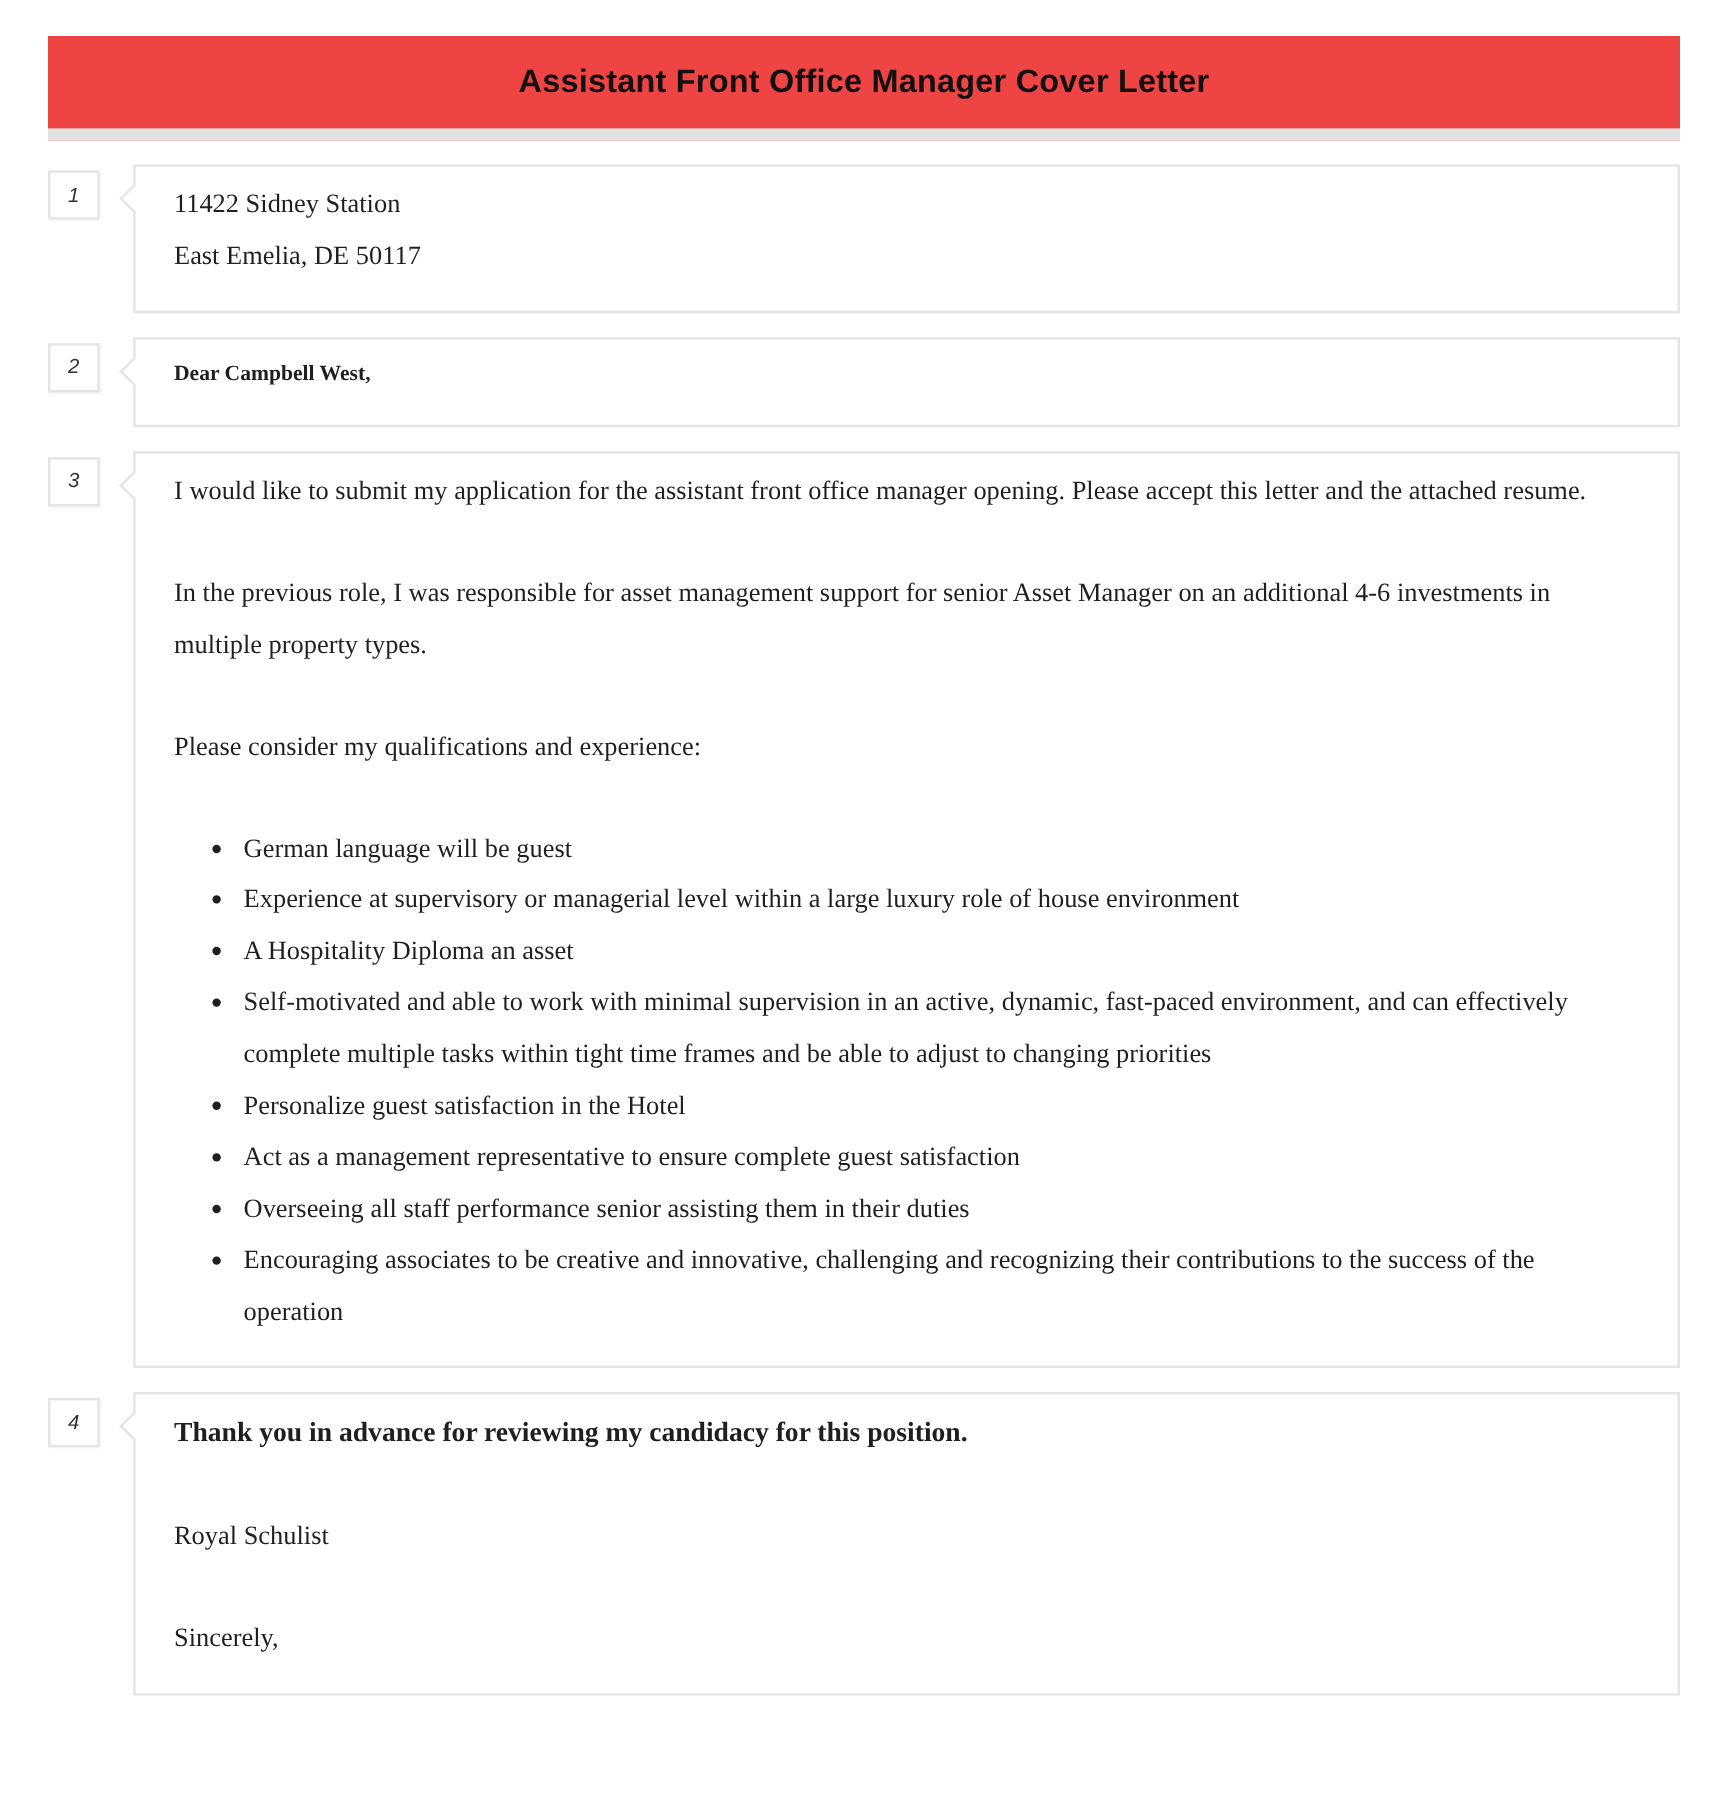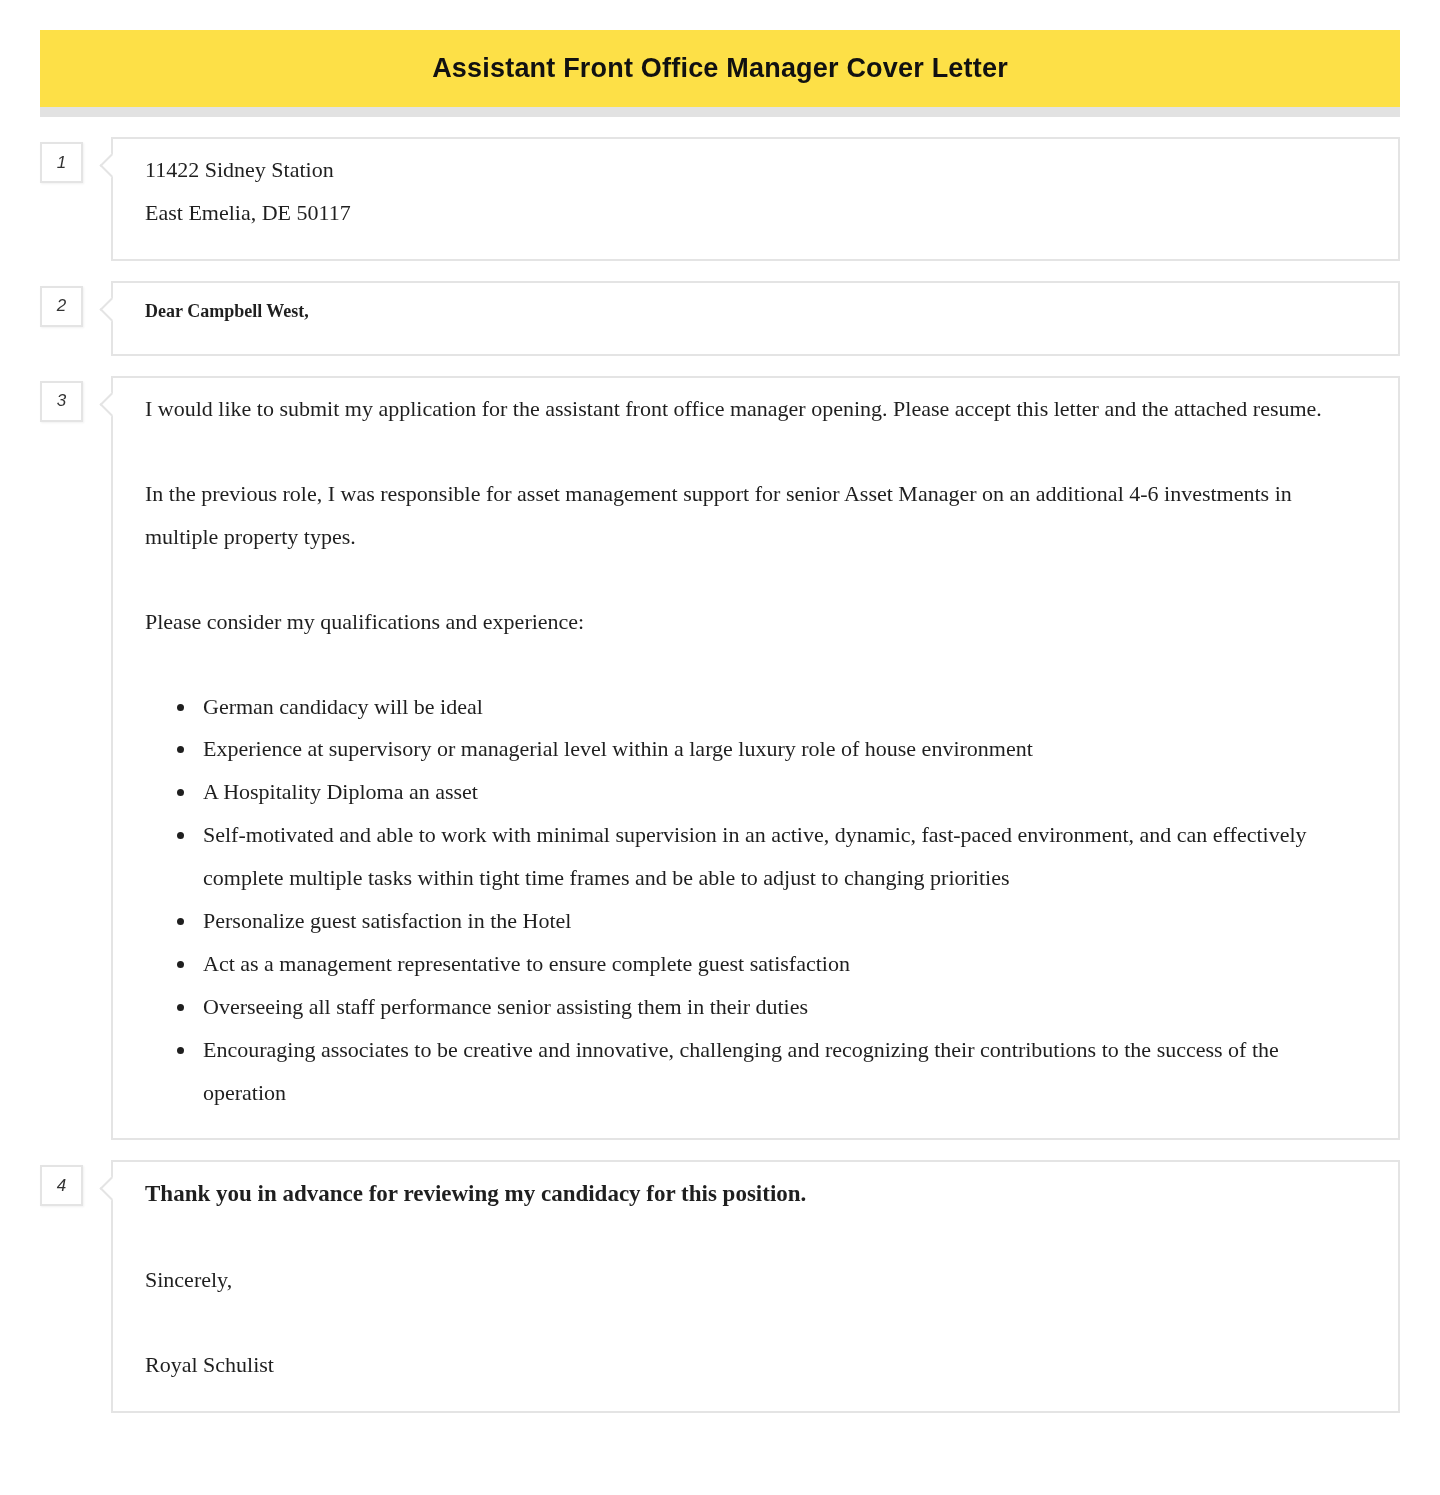--- a/index.html
+++ b/index.html
@@ -13,21 +13,21 @@
   }
   .page {
     width: 1440px;
     min-height: 1495px;
     background: #ffffff;
   }
   
   .header-band {
     margin: 30px 40px 0 40px;
     height: 87px;
-    background: #fde047;
+    background: #ef4444;
     border-bottom: 10px solid #e2e2e2;
     display: flex;
     align-items: center;
     justify-content: center;
   }
   .header-band h1 {
     margin: 0;
     font-family: "Liberation Sans", "DejaVu Sans", sans-serif;
     font-weight: 700;
     font-size: 27px;
@@ -125,35 +125,35 @@
   </div>
 
   <div class="section">
     <div class="badge">3</div>
     <div class="box">
       <span class="notch"></span>
       <p>I would like to submit my application for the assistant front office manager opening. Please accept this letter and the attached resume.</p>
       <p>In the previous role, I was responsible for asset management support for senior Asset Manager on an additional 4-6 investments in multiple property types.</p>
       <p>Please consider my qualifications and experience:</p>
       <ul class="qualifications">
-        <li>German candidacy will be ideal</li>
+        <li>German language will be guest</li>
         <li>Experience at supervisory or managerial level within a large luxury role of house environment</li>
         <li>A Hospitality Diploma an asset</li>
         <li>Self-motivated and able to work with minimal supervision in an active, dynamic, fast-paced environment, and can effectively complete multiple tasks within tight time frames and be able to adjust to changing priorities</li>
         <li>Personalize guest satisfaction in the Hotel</li>
         <li>Act as a management representative to ensure complete guest satisfaction</li>
         <li>Overseeing all staff performance senior assisting them in their duties</li>
         <li>Encouraging associates to be creative and innovative, challenging and recognizing their contributions to the success of the operation</li>
       </ul>
     </div>
   </div>
 
   <div class="section">
     <div class="badge">4</div>
     <div class="box">
       <span class="notch"></span>
       <p class="closing-bold">Thank you in advance for reviewing my candidacy for this position.</p>
+      <p>Royal Schulist</p>
       <p>Sincerely,</p>
-      <p>Royal Schulist</p>
     </div>
   </div>
 
 </div>
 
 </body></html>

